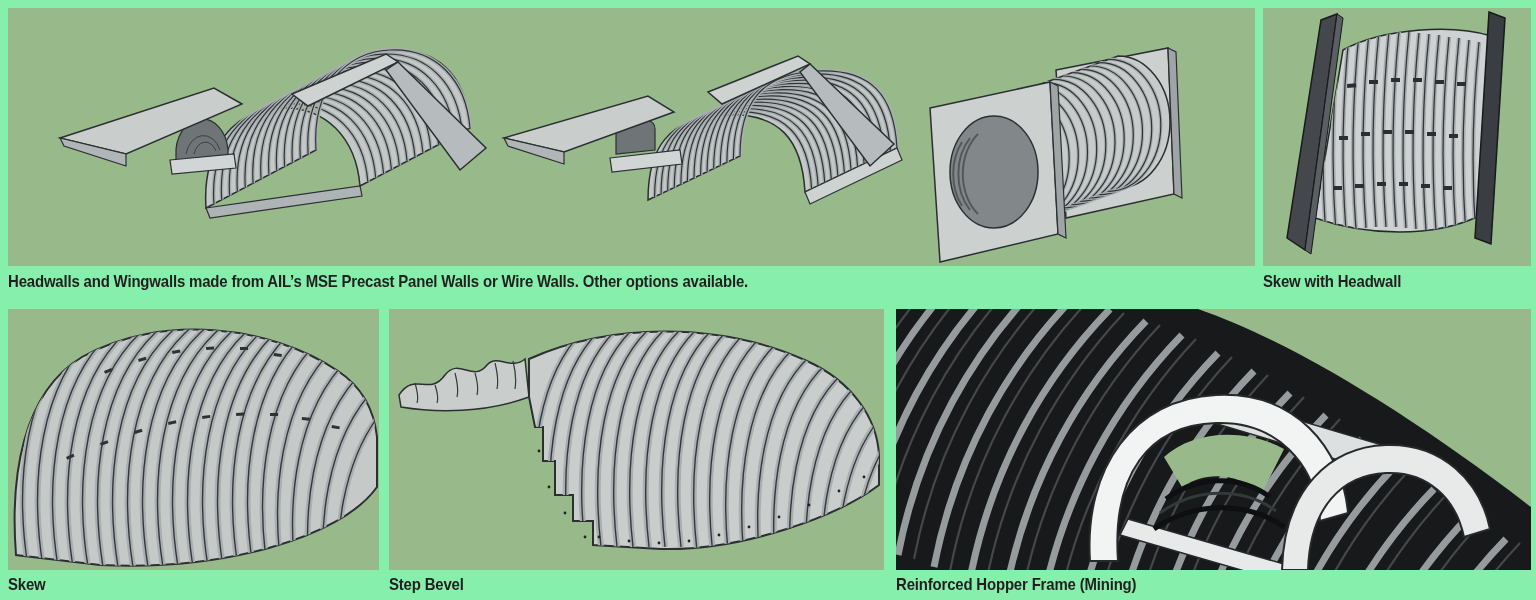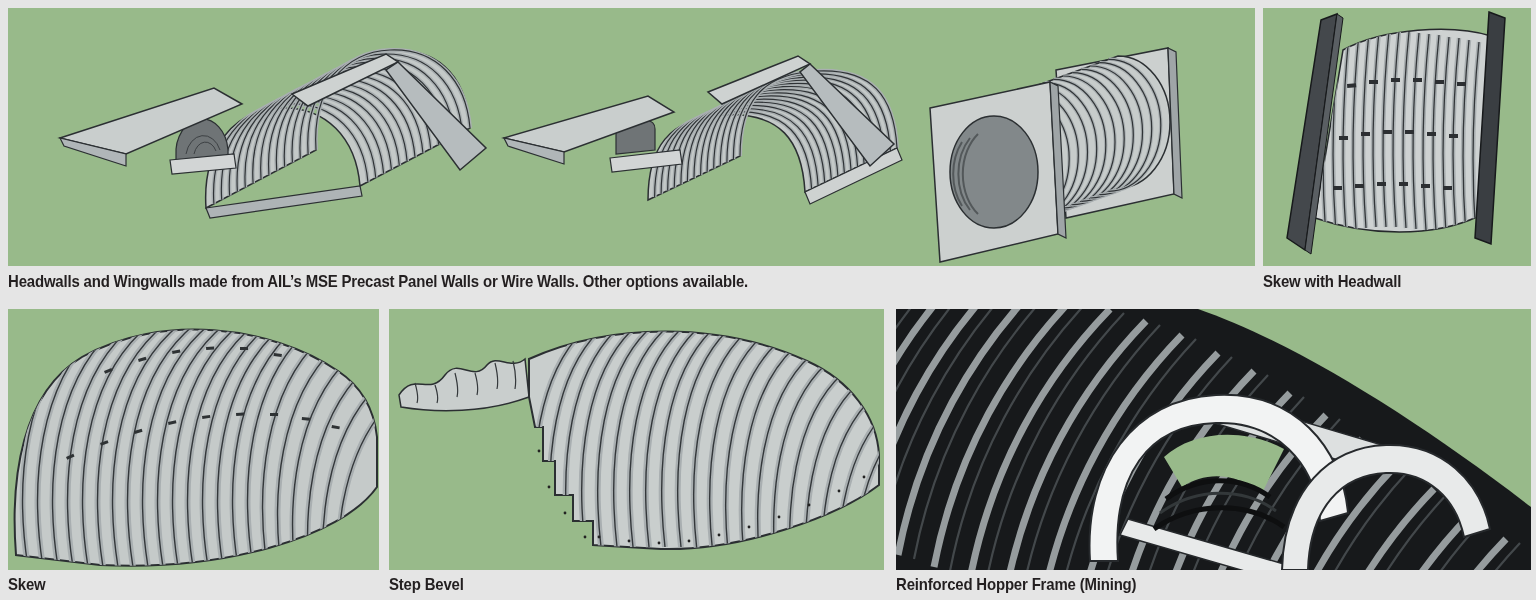--- a/index.html
+++ b/index.html
@@ -1,16 +1,16 @@
 <!DOCTYPE html>
 <html><head>
 <meta charset="utf-8">
 <style>
   html,body{margin:0;padding:0;background:#ffffff;}
-  .page{position:relative;width:1536px;height:600px;background:#e5e5e5;overflow:hidden;
+  .page{position:relative;width:1536px;height:600px;background:#86efac;overflow:hidden;
         font-family:"Liberation Sans",sans-serif;}
   .panel{position:absolute;background:#98ba8a;overflow:hidden;}
   .panel svg{display:block;width:100%;height:100%;}
   .cap{position:absolute;font-weight:700;font-size:17px;line-height:20px;color:#231f20;
        letter-spacing:-.2px;white-space:nowrap;transform:scaleX(.88);transform-origin:left center;}
   
   .panel-a{left:8px;top:8px;width:1247px;height:258px;}
   .panel-b{left:1263px;top:8px;width:268px;height:258px;}
   .panel-c{left:8px;top:309px;width:371px;height:261px;}
   .panel-d{left:389px;top:309px;width:495px;height:261px;}

